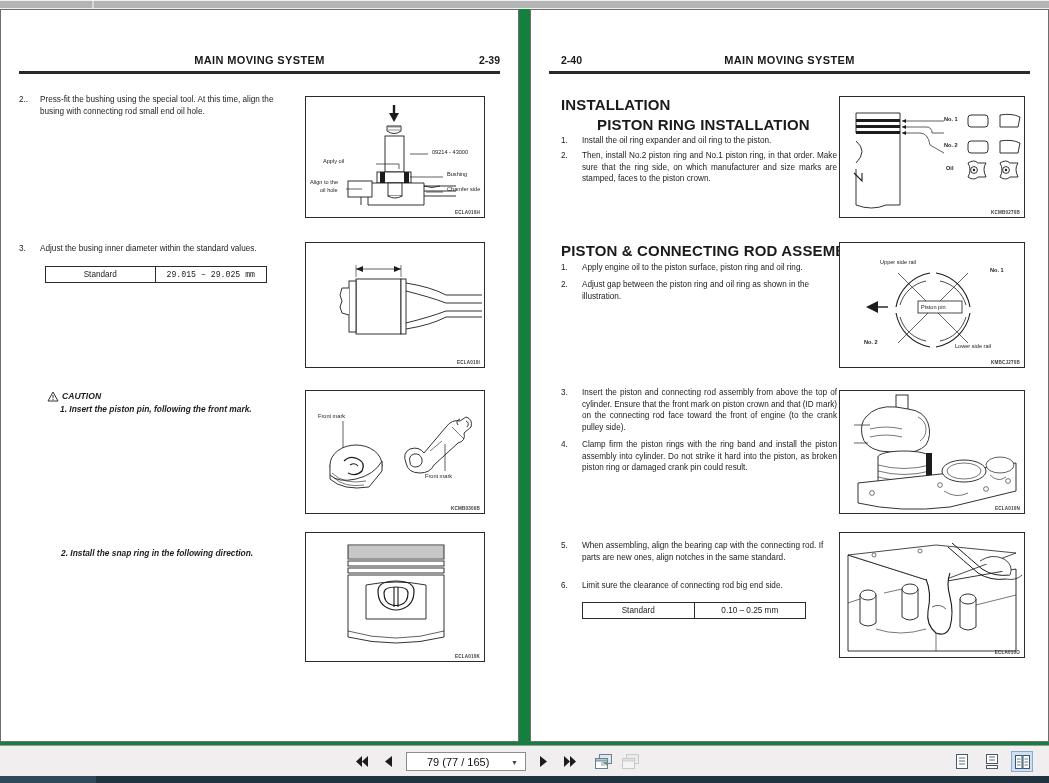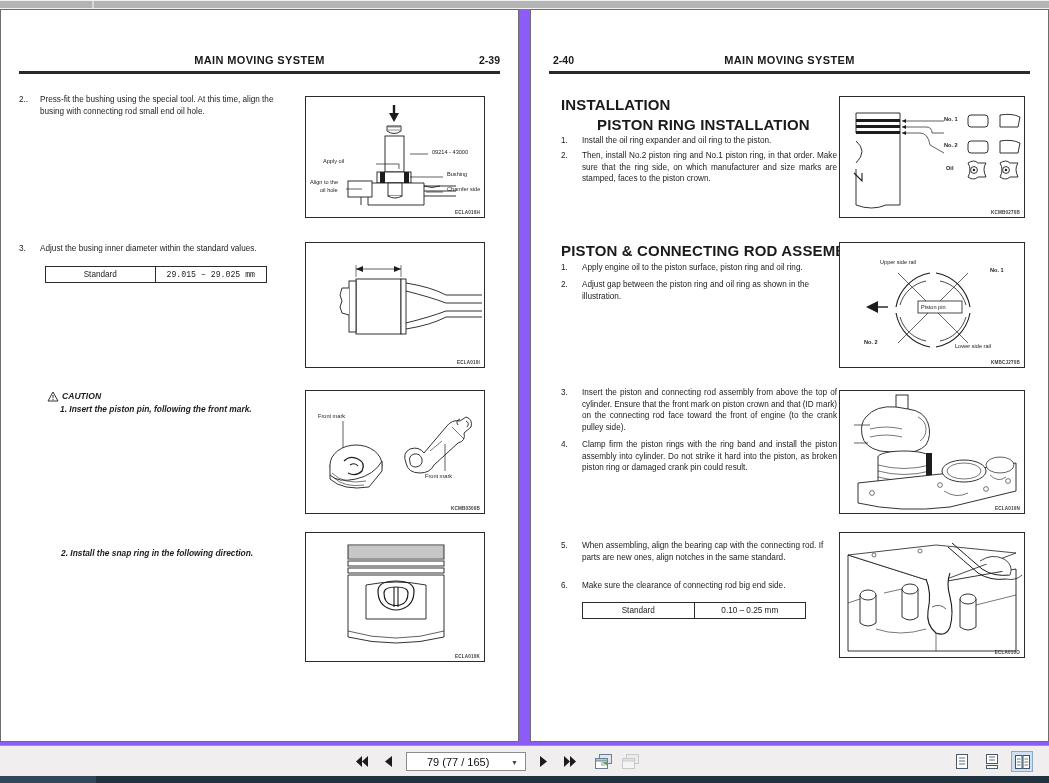--- a/index.html
+++ b/index.html
@@ -30,21 +30,21 @@
   .top-scroll .thumb-gap {
     position: absolute; left: 92px; top: 1px;
     width: 2px; height: 7px;
     background: #d8d8d8;
   }
 
   
   .viewer {
     position: absolute; left: 0; top: 9px;
     width: 1049px; height: 736px;
-    background: #8b5cf6;
+    background: #15803d;
   }
 
   .page {
     position: absolute; top: 0;
     width: 519px; height: 733px;
     background: #ffffff;
     border: 1px solid #6e6e6e;
     overflow: hidden;
   }
   .page.left  { left: 0px; }
@@ -59,21 +59,21 @@
     position: absolute; left: 0; right: 0; top: 0;
     text-align: center;
     font-size: 11px; font-weight: bold; color: #1a1a1a;
     letter-spacing: .35px;
   }
   .pg-num {
     position: absolute; top: 0;
     font-size: 10.5px; font-weight: bold; color: #1a1a1a;
   }
   .pg-num.r { right: 0; }
-  .pg-num.l { left: 4px; }
+  .pg-num.l { left: 12px; }
   .pg-rule {
     position: absolute; left: 0; right: 0; top: 17px;
     height: 3px;
     border-top: 1px solid #2a2a2a;
     border-bottom: 2px solid #2a2a2a;
   }
   .step {
     position: absolute;
     font-size: 8.2px; color: #1c1c1c; line-height: 11.6px;
   }
@@ -536,21 +536,21 @@
         <div class="code">ECLA010N</div>
       </div>
 
       <div class="step" style="left:30px; top:530px; width:276px;">
         <span class="num">5.</span>
         <span class="body">When assembling, align the bearing cap with the connecting rod. If parts are new ones, align notches in the same standard.</span>
       </div>
 
       <div class="step" style="left:30px; top:570px; width:276px;">
         <span class="num">6.</span>
-        <span class="body">Make sure the clearance of connecting rod big end side.</span>
+        <span class="body">Limit sure the clearance of connecting rod big end side.</span>
       </div>
 
       <table class="spec" style="left:51px; top:592px; width:224px;">
         <tbody>
             <tr>
           <td style="width:112px;">Standard</td>
           <td style="width:112px;">0.10 – 0.25 mm</td>
         </tr>
       </tbody>
         </table>

